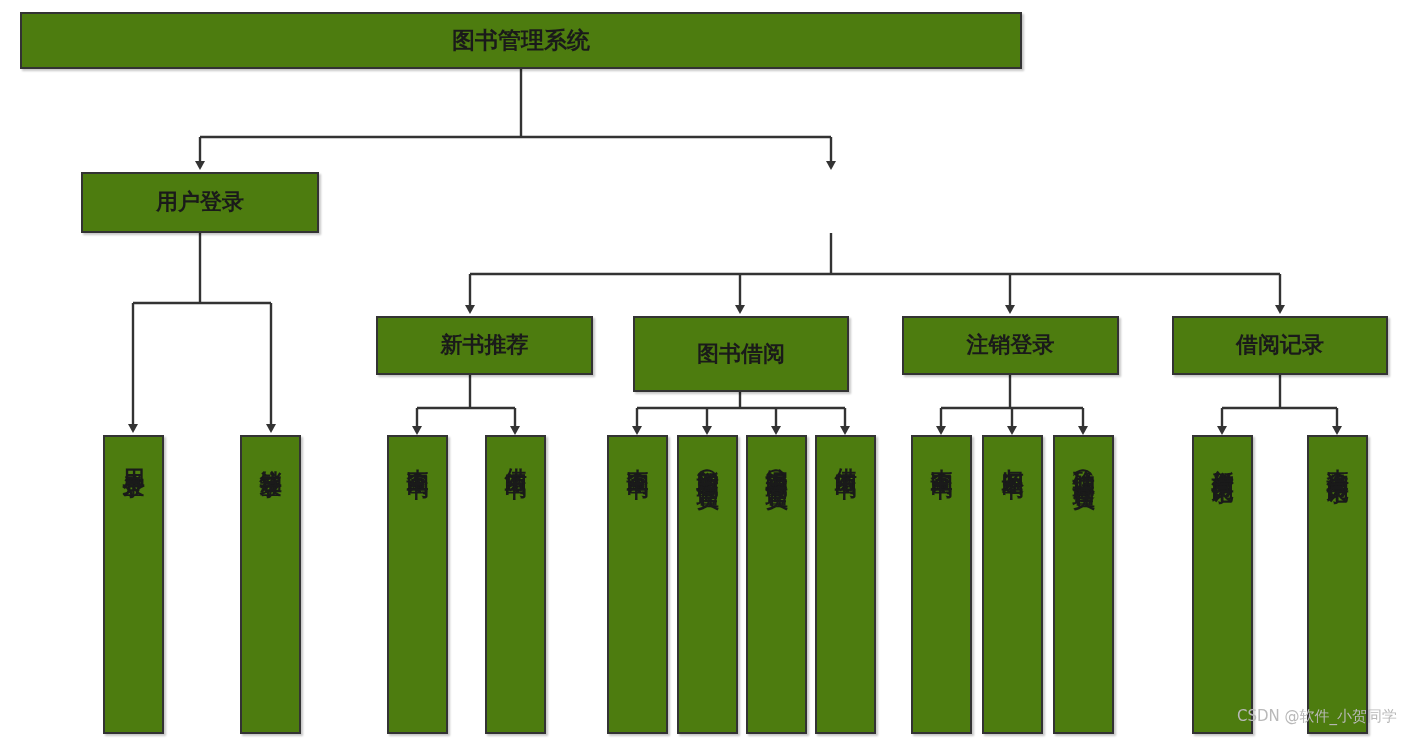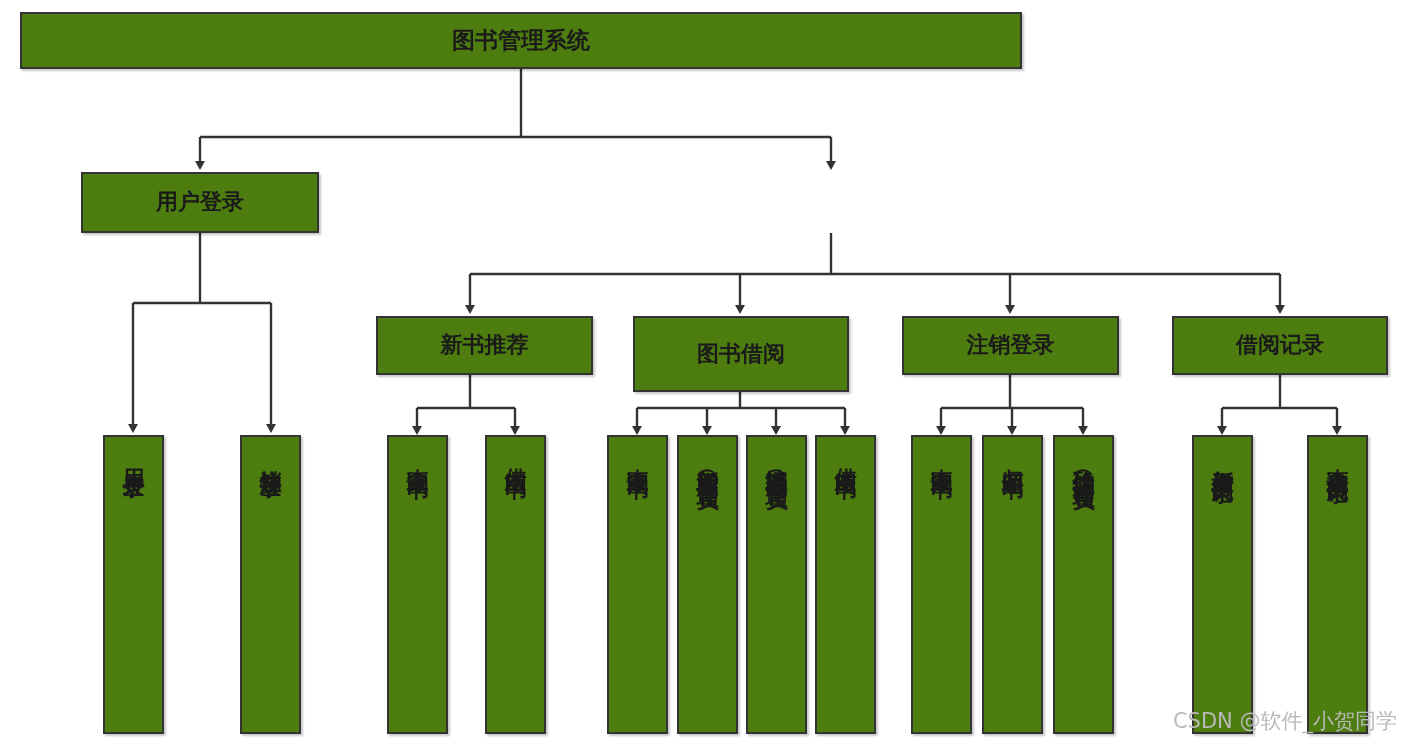--- a/index.html
+++ b/index.html
@@ -57,22 +57,22 @@
   .node.vertical .node-label {
     writing-mode: vertical-rl;
     text-orientation: upright;
     font-size: 22px;
     letter-spacing: 3px;
   }
   .node.root .node-label { font-size: 23px; }
   .watermark {
     position: absolute;
     right: 8px;
-    bottom: 12px;
-    font-size: 21px;
+    bottom: 21px;
+    font-size: 15px;
     color: #b9b9b9;
     white-space: nowrap;
     user-select: none;
   }
 </style>
 </head>
 <body>
 
 <div id="diagram-root">
 

